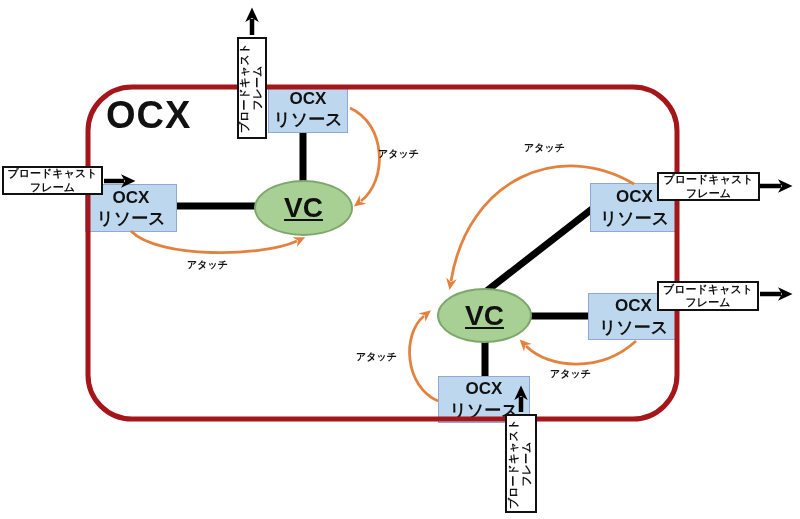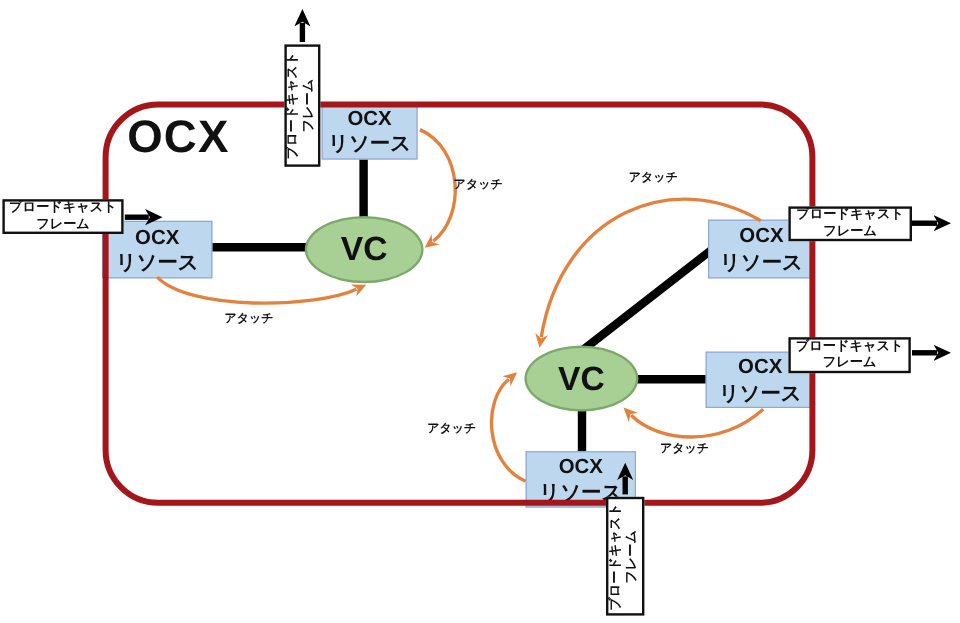--- a/index.html
+++ b/index.html
@@ -12,21 +12,21 @@
   .layer-over{z-index:3;}
   .resource-box{
     position:absolute;background:#BDD7EE;border:1.5px solid #8FA8D4;
     display:flex;flex-direction:column;align-items:center;justify-content:center;
     font-weight:bold;font-size:17px;line-height:1.25;text-align:center;
     box-sizing:border-box;z-index:2;
   }
   .vc-node{
     position:absolute;background:#A8D095;border:2px solid #7DA86B;border-radius:50%;
     display:flex;align-items:center;justify-content:center;
-    font-weight:bold;font-size:28px;box-sizing:border-box;z-index:2;
+    font-weight:bold;font-size:28px;box-sizing:border-box;z-index:2;text-decoration:underline;
   }
   .bframe{
     position:absolute;background:#ffffff;border:2px solid #111;
     display:flex;flex-direction:column;align-items:center;justify-content:center;
     font-weight:bold;font-size:11px;line-height:1.22;text-align:center;
     box-sizing:border-box;z-index:4;
   }
   .bframe.vert{display:block;}
   .vert-inner{
     position:absolute;left:50%;top:50%;

